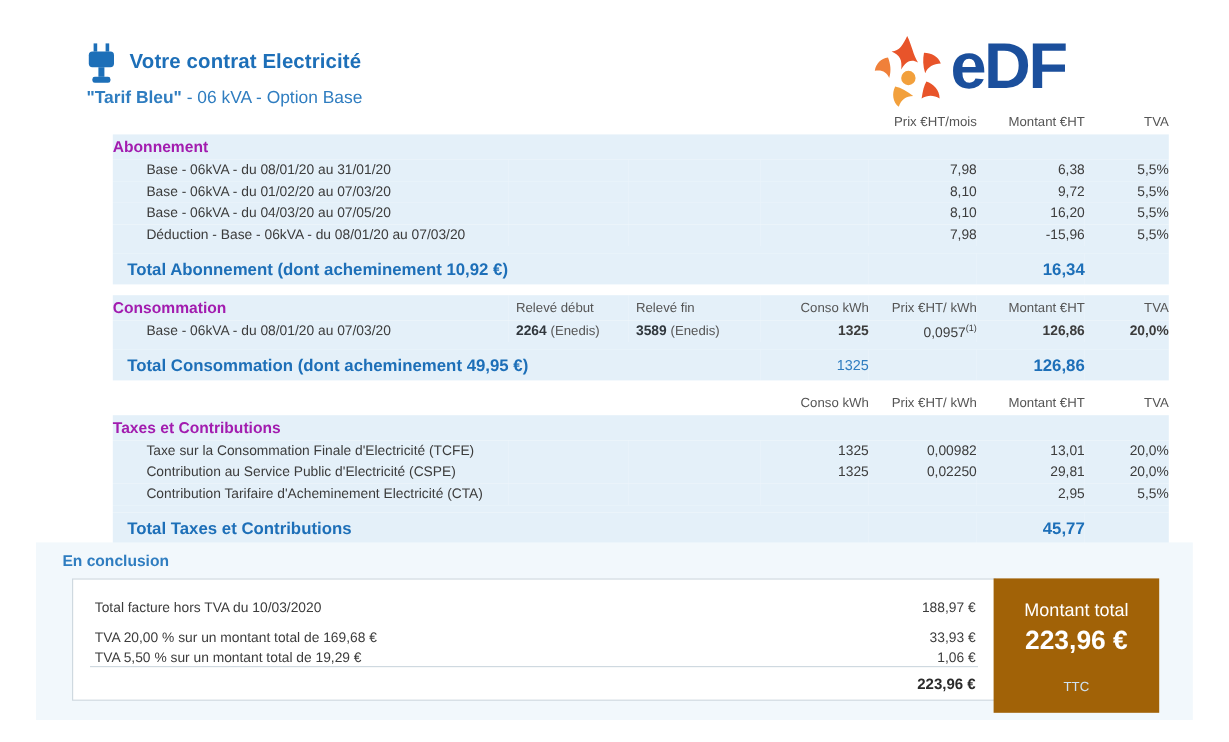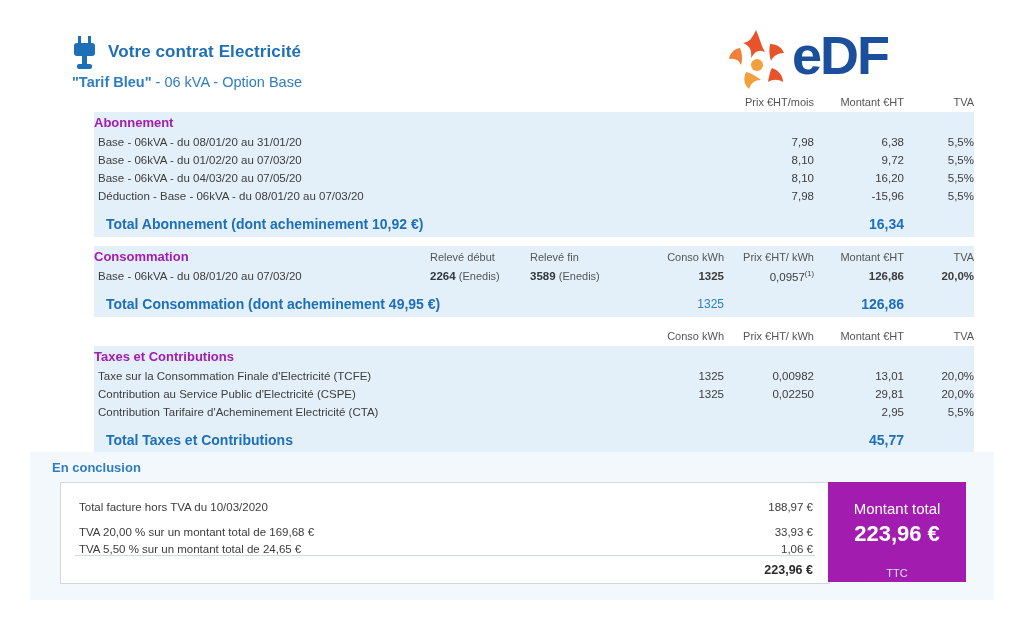--- a/index.html
+++ b/index.html
@@ -101,21 +101,21 @@
   }
   .band-row td {
     height: 18px;
     font-size: 11.5px;
     color: #3c3c3c;
     text-align: right;
     padding-right: 2px;
   }
   .band-row td.lbl {
     text-align: left;
-    padding-left: 4px;
+    padding-left: 28px;
   }
   .sect-title td {
     height: 21px;
     font-size: 13px;
     font-weight: bold;
     color: #a21caf;
     text-align: left;
     padding-left: 12px;
     padding-top: 3px;
   }
@@ -206,22 +206,22 @@
     top: 72px;
     width: 740px;
     height: 1px;
     background: #cfd9e0;
   }
   .montant-box {
     position: absolute;
     left: 798px;
     top: 30px;
     width: 138px;
-    height: 100px;
-    background: #a21caf;
+    height: 112px;
+    background: #a16207;
     color: #ffffff;
     text-align: center;
   }
   .mb-label {
     margin-top: 18px;
     font-size: 15px;
   }
   .mb-amount {
     margin-top: 4px;
     font-size: 22px;
@@ -436,21 +436,21 @@
       <div class="cl-row" style="top:18px">
         <span class="r">188,97 €</span>
         <span>Total facture hors TVA du 10/03/2020</span>
       </div>
       <div class="cl-row" style="top:43px">
         <span class="r">33,93 €</span>
         <span>TVA 20,00 % sur un montant total de 169,68 €</span>
       </div>
       <div class="cl-row" style="top:60px">
         <span class="r">1,06 €</span>
-        <span>TVA 5,50 % sur un montant total de 24,65 €</span>
+        <span>TVA 5,50 % sur un montant total de 19,29 €</span>
       </div>
       <div class="divider"></div>
       <div class="cl-total" style="top:80px">
         <span class="r">223,96 €</span>
       </div>
     </div>
 
     <div class="montant-box">
       <div class="mb-label">Montant total</div>
       <div class="mb-amount">223,96 €</div>

